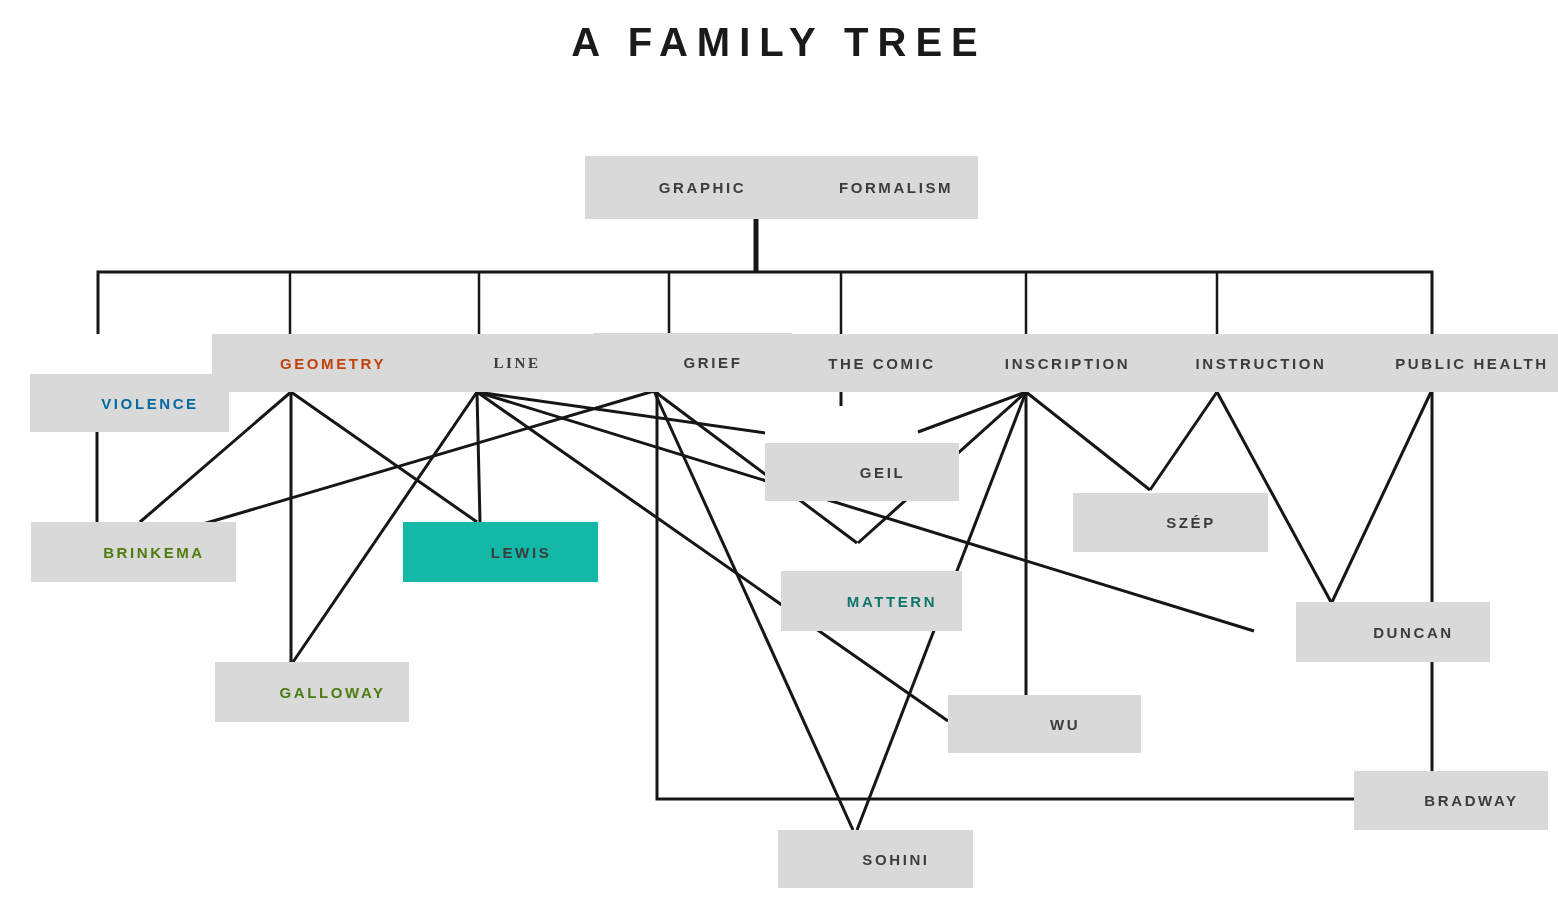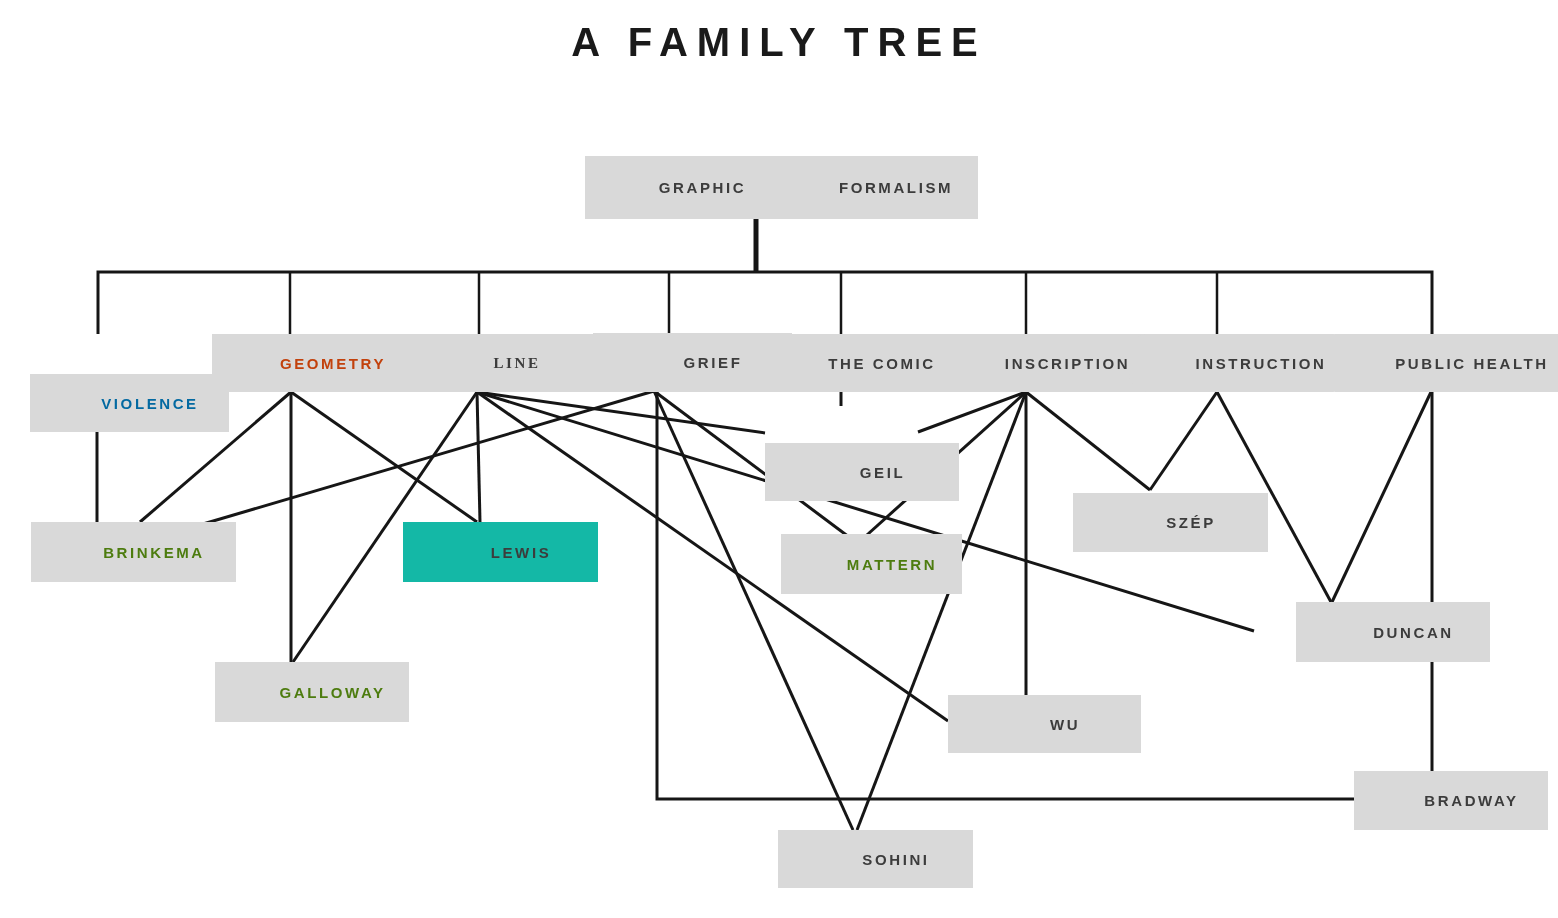--- a/index.html
+++ b/index.html
@@ -115,21 +115,21 @@
       </div>
       <div class="node" style="left: 765px; top: 406px; width: 153px; height: 58px; background: rgb(217, 217, 217); color: rgb(60, 60, 60); margin-top: 37px;">
         <span>GEIL</span>
       </div>
       <div class="node" style="left: 31px; top: 522px; width: 164px; height: 60px; background: rgb(217, 217, 217); color: #4d7c0f;">
         <span>BRINKEMA</span>
       </div>
       <div class="node" style="left: 403px; top: 522px; width: 154px; height: 60px; background: #14b8a6; color: rgb(60, 60, 60);">
         <span>LEWIS</span>
       </div>
-      <div class="node" style="left: 781px; top: 534px; width: 140px; height: 60px; background: rgb(217, 217, 217); color: #4d7c0f;">
+      <div class="node" style="left: 781px; top: 571px; width: 140px; height: 60px; background: rgb(217, 217, 217); color: #0f766e;">
         <span>MATTERN</span>
       </div>
       <div class="node" style="left: 1073px; top: 493px; width: 154px; height: 59px; background: rgb(217, 217, 217); color: rgb(60, 60, 60);">
         <span>SZÉP</span>
       </div>
       <div class="node" style="left: 1254px; top: 602px; width: 153px; height: 60px; background: rgb(217, 217, 217); color: rgb(60, 60, 60); margin-left: 42px;">
         <span>DUNCAN</span>
       </div>
       <div class="node" style="left: 215px; top: 662px; width: 153px; height: 60px; background: rgb(217, 217, 217); color: #4d7c0f;">
         <span>GALLOWAY</span>

